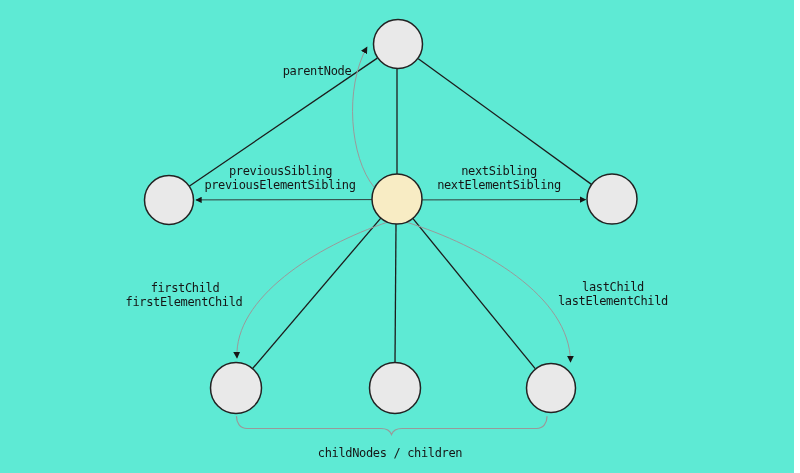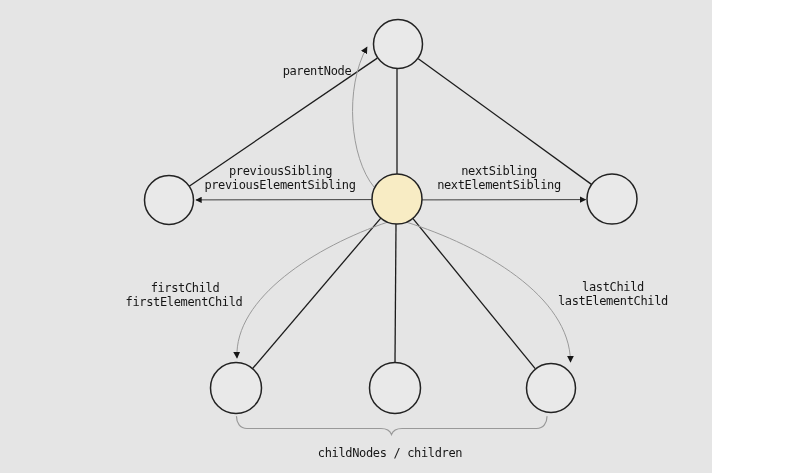--- a/index.html
+++ b/index.html
@@ -1,20 +1,20 @@
 <!DOCTYPE html>
 <html><head>
 <meta charset="utf-8">
 <style>
   html, body { margin: 0; padding: 0; background: #ffffff; }
   .canvas {
     position: relative;
-    width: 712px;
+    width: 794px;
     height: 473px;
-    background: #e5e5e5;
+    background: #5eead4;
     font-family: "DejaVu Sans Mono", "Liberation Mono", monospace;
     overflow: hidden;
   }
   svg { display: block; }
   .lbl {
     font-family: "DejaVu Sans Mono", "Liberation Mono", monospace;
     font-size: 12px;
     letter-spacing: -0.35px;
     fill: #161616;
     text-anchor: middle;

